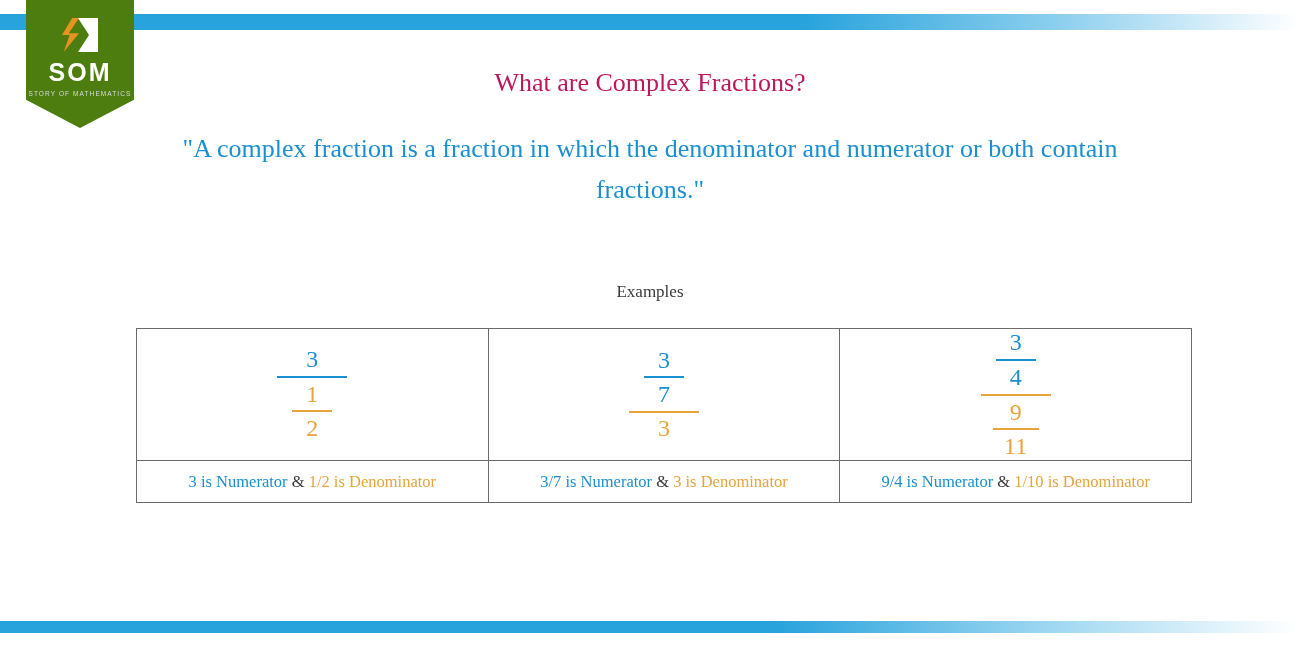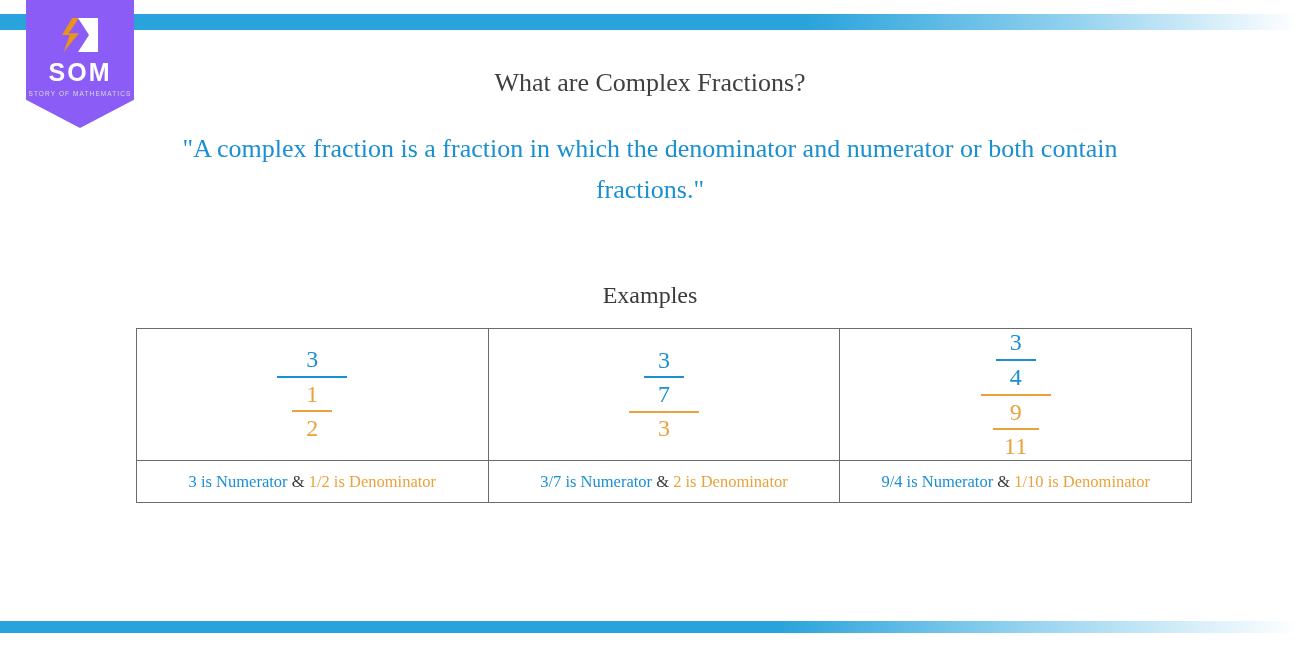--- a/index.html
+++ b/index.html
@@ -33,21 +33,21 @@
     background: linear-gradient(to right, #29a3dc 0%, #29a3dc 60%, #9ad5f0 80%, #ffffff 100%);
   }
 
   
   .logo {
     position: absolute;
     top: 0;
     left: 26px;
     width: 108px;
     height: 128px;
-    background: #8b5cf6;
+    background: #4d7c0f;
     clip-path: polygon(0 0, 100% 0, 100% 78%, 50% 100%, 0 78%);
     color: #ffffff;
     text-align: center;
   }
   .logo-mark {
     position: relative;
     width: 40px;
     height: 40px;
     margin: 16px auto 4px auto;
   }
@@ -85,39 +85,39 @@
   }
 
   
   .title {
     position: absolute;
     top: 68px;
     left: 150px;
     width: 1000px;
     text-align: center;
     font-size: 26px;
-    color: #404040;
+    color: #be185d;
   }
   .definition {
     position: absolute;
     top: 128px;
     left: 150px;
     width: 1000px;
     text-align: center;
     font-size: 26px;
     line-height: 41px;
     color: #1a8fd1;
   }
   .examples-label {
     position: absolute;
     top: 282px;
     left: 150px;
     width: 1000px;
     text-align: center;
-    font-size: 24px;
+    font-size: 17px;
     color: #3a3a3a;
   }
 
   
   .examples-table {
     position: absolute;
     top: 328px;
     left: 136px;
     width: 1056px;
     border: 1px solid #6b6b6b;
@@ -241,21 +241,21 @@
   </tr>
   <tr>
     <td class="caption-cell">
       <span class="num-blue">3 is Numerator</span>
       <span class="caption-amp">&amp;</span>
       <span class="num-orange">1/2 is Denominator</span>
     </td>
     <td class="caption-cell">
       <span class="num-blue">3/7 is Numerator</span>
       <span class="caption-amp">&amp;</span>
-      <span class="num-orange">2 is Denominator</span>
+      <span class="num-orange">3 is Denominator</span>
     </td>
     <td class="caption-cell">
       <span class="num-blue">9/4 is Numerator</span>
       <span class="caption-amp">&amp;</span>
       <span class="num-orange">1/10 is Denominator</span>
     </td>
   </tr>
 </tbody>
   </table>
 

